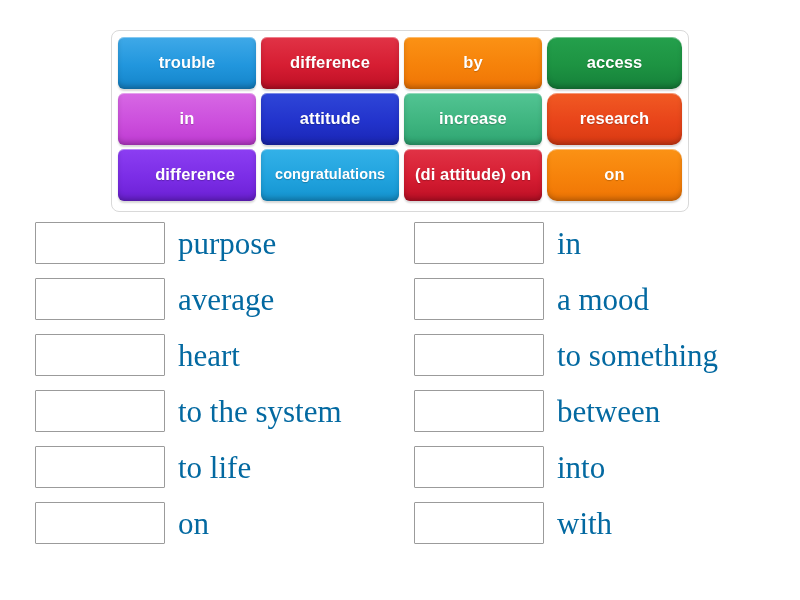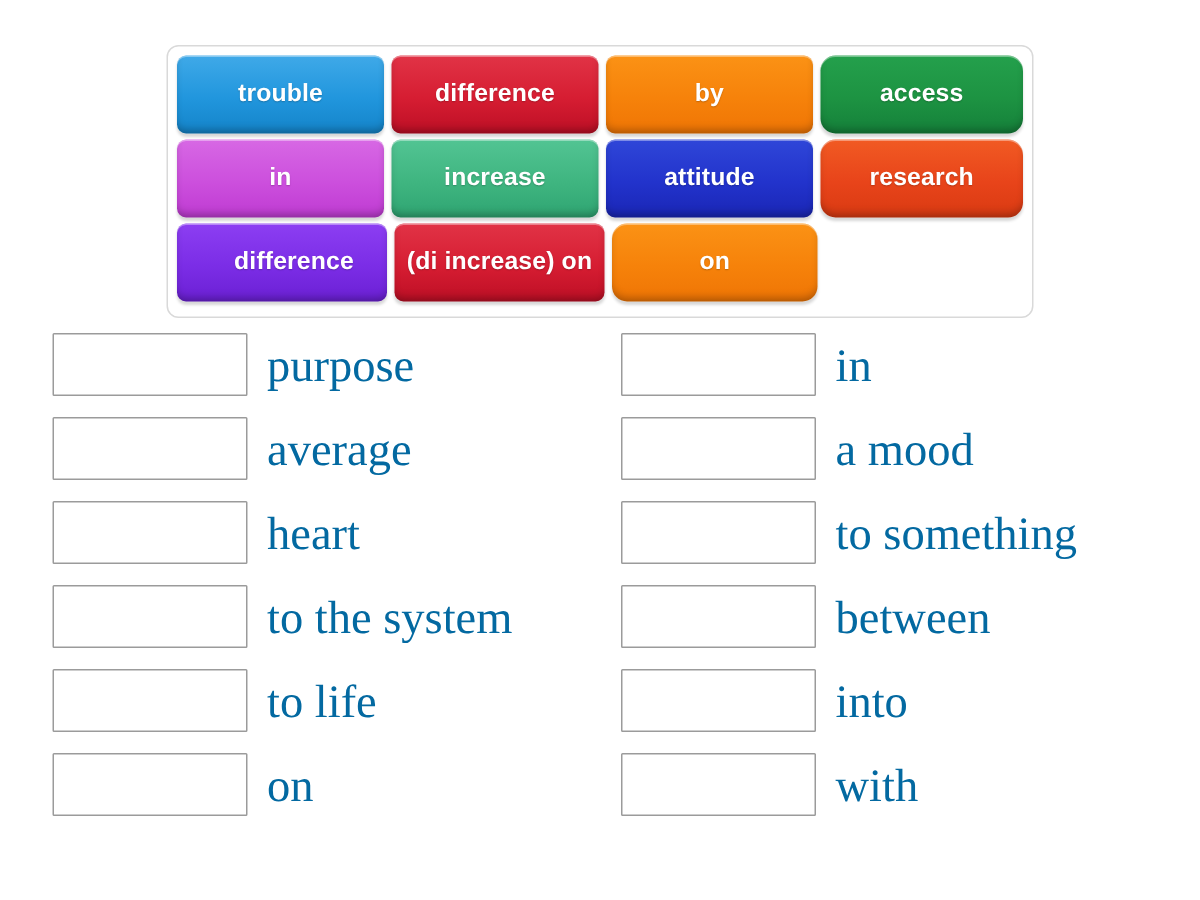--- a/index.html
+++ b/index.html
@@ -122,28 +122,29 @@
 
   <div class="tile-row">
     <div class="tile c-lightblue" style="width:140px">trouble</div>
     <div class="tile c-crimson" style="width:140px">difference</div>
     <div class="tile c-orange" style="width:140px">by</div>
     <div class="tile c-green" style="width:137px">access</div>
   </div>
 
   <div class="tile-row">
     <div class="tile c-magenta" style="width:140px">in</div>
+    <div class="tile c-navy" style="width:140px">attitude</div>
     <div class="tile c-seagreen" style="width:140px">increase</div>
-    <div class="tile c-navy" style="width:140px">attitude</div>
     <div class="tile c-tomato" style="width:137px">research</div>
   </div>
 
   <div class="tile-row">
     <div class="tile c-purple" style="width:140px">difference</div>
-    <div class="tile c-crimson" style="width:140px">(di increase) on</div>
+    <div class="tile c-skyblue t-small" style="width:140px">congratulations</div>
+    <div class="tile c-crimson" style="width:140px">(di attitude) on</div>
     <div class="tile c-orange" style="width:137px">on</div>
   </div>
 
 </div>
 
 <div id="answers">
 
   <div class="answer-col left">
     <div class="answer-row">
       <div class="drop-slot"></div>

